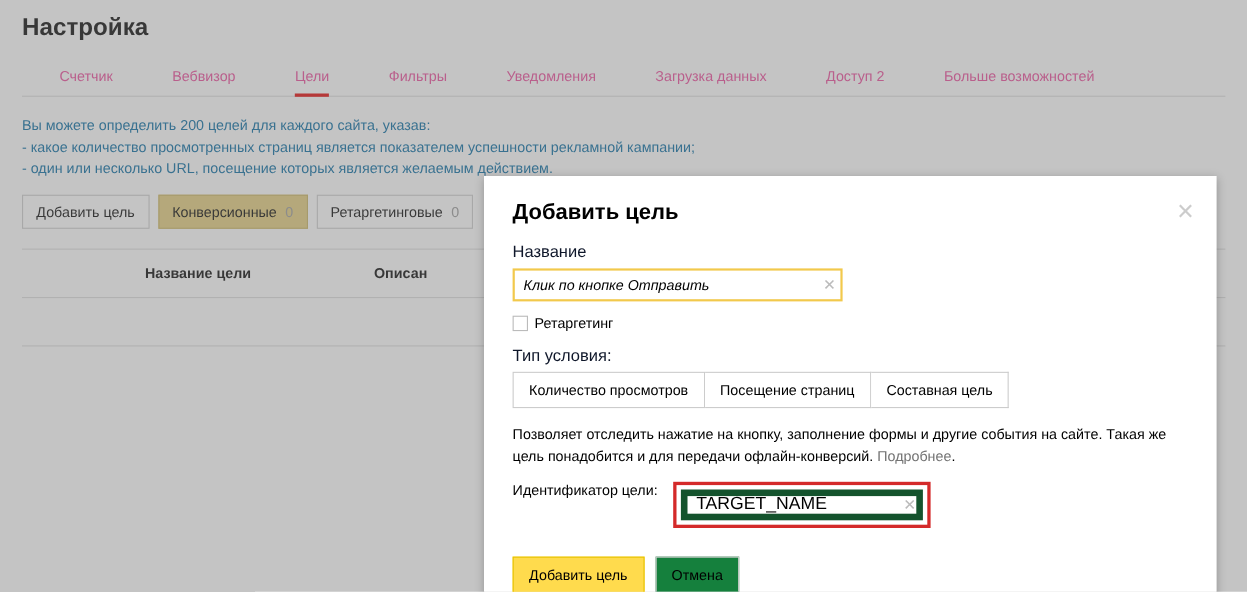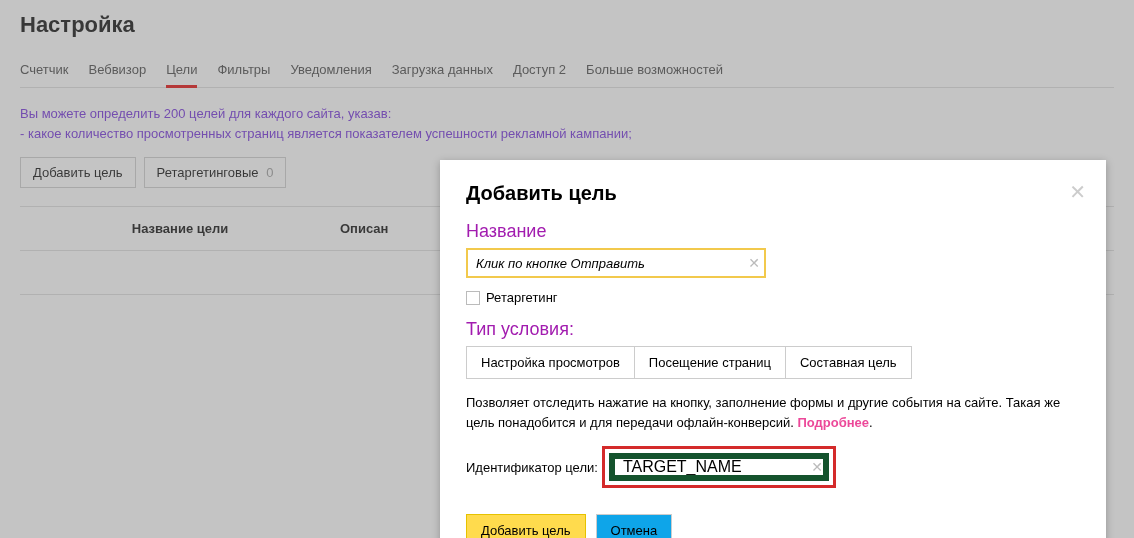--- a/index.html
+++ b/index.html
@@ -23,36 +23,37 @@
   }
   .tabs {
     display: flex;
     gap: 20px;
     border-bottom: 1px solid #ddd;
     margin-bottom: 16px;
   }
   .tab {
     padding: 6px 0 10px 0;
     font-size: 13px;
-    color: #404040;
+    color: #ec4899;
     cursor: pointer;
     position: relative;
+    margin-left: 34px;
   }
   .tab.active {
     font-weight: 400;
   }
   .tab.active::after {
     content: "";
     position: absolute;
     left: 0; right: 0; bottom: -1px;
     height: 3px;
     background: #e30000;
   }
   .desc {
-    color: #6d28d9;
+    color: #0369a1;
     font-size: 13px;
     line-height: 1.5;
     margin-bottom: 14px;
   }
   .toolbar {
     display: flex;
     gap: 8px;
     margin-bottom: 18px;
   }
   .btn {
@@ -110,23 +111,23 @@
   }
   .modal-close {
     position: absolute;
     top: 20px;
     right: 20px;
     color: #ccc;
     font-size: 20px;
     cursor: pointer;
   }
   .field-label {
-    font-size: 18px;
+    font-size: 15px;
     margin-bottom: 6px;
-    color: #a21caf;
+    color: #0f172a;
   }
   .input-wrap {
     position: relative;
     display: inline-block;
   }
   .input-name {
     width: 300px;
     height: 30px;
     padding: 4px 26px 4px 8px;
     font-size: 13px;
@@ -169,25 +170,24 @@
   .tab-btn.active {
     background: #ffe27a;
     border-color: #e6c95c;
   }
   .hint {
     font-size: 13px;
     line-height: 1.5;
     color: #000;
     margin-bottom: 14px;
   }
-  .hint a { color: #ec4899; text-decoration: none; font-weight: bold; }
+  .hint a { color: #737373; text-decoration: none; }
   .id-row {
     display: flex;
-    align-items: center;
-    gap: 4px;
+    gap: 14px;
     margin-bottom: 26px;
   }
   .id-label { font-size: 13px; }
   .id-input-wrap {
     border: 3px solid #d42a2a;
     padding: 4px;
     position: relative;
     display: inline-block;
   }
   .id-input {
@@ -212,21 +212,21 @@
     gap: 10px;
   }
   .btn-primary {
     background: #ffdb4d;
     border: 1px solid #e6c200;
     padding: 8px 14px;
     font-size: 13px;
     cursor: pointer;
   }
   .btn-secondary {
-    background: #0ea5e9;
+    background: #15803d;
     border: 1px solid #ccc;
     padding: 8px 14px;
     font-size: 13px;
     cursor: pointer;
   }
 </style>
 </head>
 <body>
 
 <div class="page">
@@ -239,24 +239,29 @@
     <div class="tab">Фильтры</div>
     <div class="tab">Уведомления</div>
     <div class="tab">Загрузка данных</div>
     <div class="tab">Доступ 2</div>
     <div class="tab">Больше возможностей</div>
   </div>
 
   <div class="desc">
     <div>Вы можете определить 200 целей для каждого сайта, указав:</div>
     <div>-  какое количество просмотренных страниц является показателем успешности рекламной кампании;</div>
+    <div>-  один или несколько URL, посещение которых является желаемым действием.</div>
   </div>
 
   <div class="toolbar">
     <button class="btn">Добавить цель</button>
+    <button class="btn selected">
+      <span>Конверсионные</span>
+      <span class="count">0</span>
+    </button>
     <button class="btn">
       <span>Ретаргетинговые</span>
       <span class="count">0</span>
     </button>
   </div>
 
   <div class="table-head">
     <div class="th th1">Название цели</div>
     <div class="th th2">Описан</div>
   </div>
@@ -275,21 +280,21 @@
     <span class="input-clear">✕</span>
   </div>
 
   <div class="checkbox-row">
     <span class="checkbox-box"></span>
     <span>Ретаргетинг</span>
   </div>
 
   <div class="field-label">Тип условия:</div>
   <div class="tab-group">
-    <div class="tab-btn">Настройка просмотров</div>
+    <div class="tab-btn">Количество просмотров</div>
     <div class="tab-btn">Посещение страниц</div>
     <div class="tab-btn">Составная цель</div>
   </div>
 
   <div class="hint">
     <span>Позволяет отследить нажатие на кнопку, заполнение формы и другие события на сайте. Такая же цель понадобится и для передачи офлайн-конверсий. </span><a href="#">Подробнее</a>.
   </div>
 
   <div class="id-row">
     <div class="id-label">Идентификатор цели:</div>

